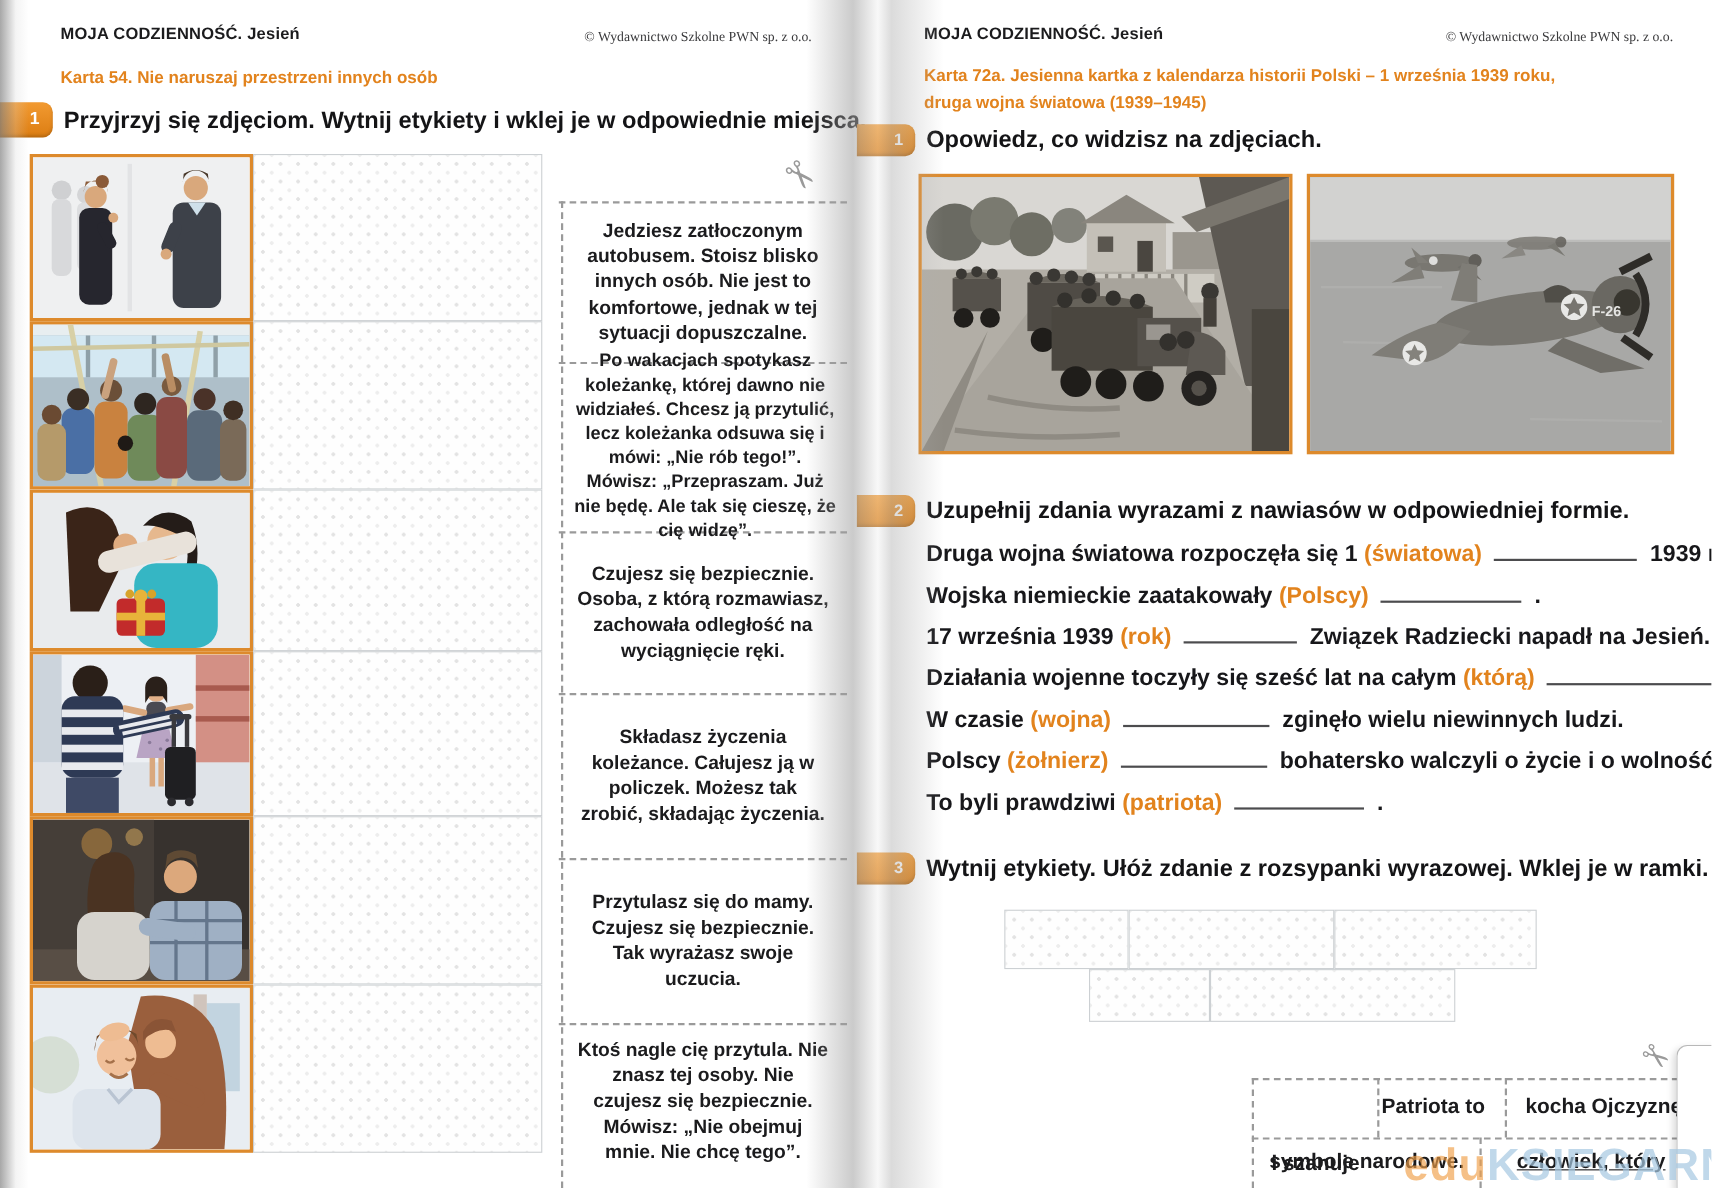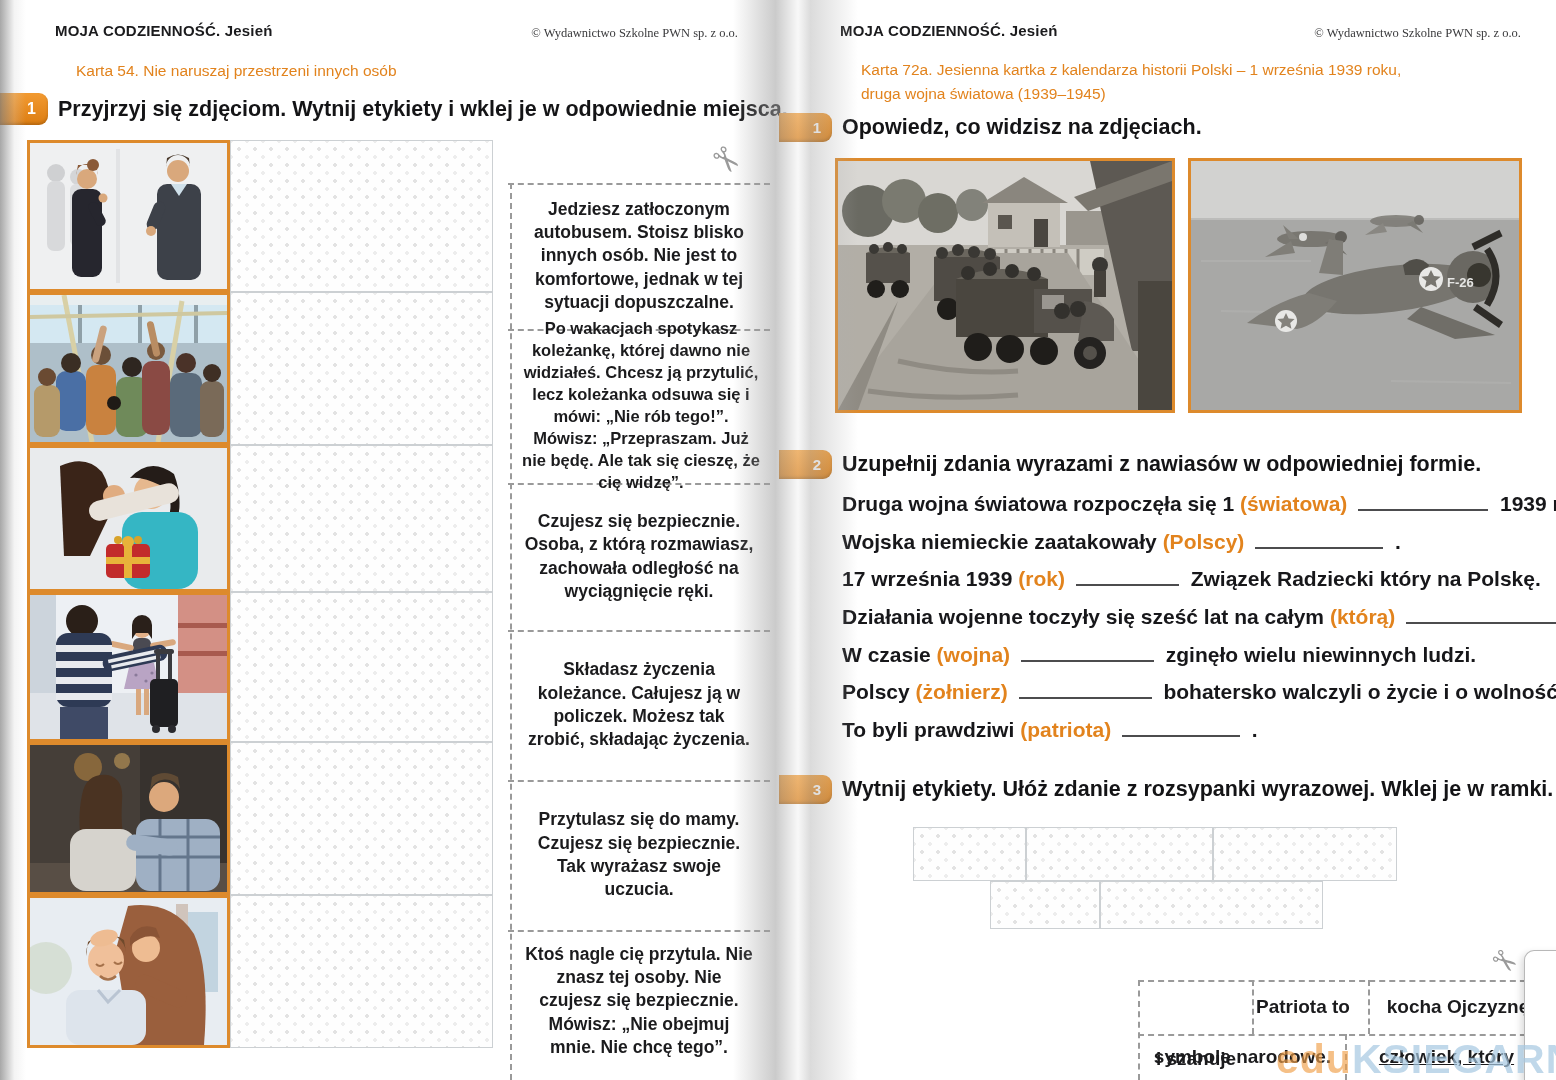--- a/index.html
+++ b/index.html
@@ -1,21 +1,21 @@
 <!DOCTYPE html>
 <html><head>
 <meta charset="utf-8">
 <style>
   html,body{margin:0;padding:0;background:#ffffff;}
   #stage{position:relative;width:1556px;height:1080px;background:#ffffff;overflow:hidden;
          font-family:"Liberation Sans","DejaVu Sans",sans-serif;color:#1c1c1e;}
   .abs{position:absolute;}
   .hdr{font-size:15px;font-weight:700;letter-spacing:.2px;color:#1b1b1d;}
   .copy{font-family:"Liberation Serif","DejaVu Serif",serif;font-size:12.5px;color:#3a3a3c;text-align:right;}
-  .karta{font-size:15.5px;font-weight:400;color:#e2831d;margin-left:21px;}
+  .karta{font-size:15.5px;font-weight:700;color:#e2831d;}
   .badge{background:linear-gradient(180deg,#f29a31,#dc7d12);border-radius:0 9px 9px 0;color:#fff;
          font-weight:700;text-align:right;box-shadow:inset 0 -2px 3px rgba(0,0,0,.18);}
   .taskline{font-size:21.5px;font-weight:600;color:#141416;white-space:nowrap;}
   .photo{border:3px solid #dd8a2c;background:#fff;box-sizing:border-box;overflow:hidden;}
   .photo svg{display:block;}
   .dotted{background-color:#fefefe;border:1px solid #ccd0d3;box-sizing:border-box;
           background-image:radial-gradient(circle,#e3e3e3 1.6px,rgba(0,0,0,0) 1.9px),
                            radial-gradient(circle,#ededed 1.6px,rgba(0,0,0,0) 1.9px);
           background-size:16px 16px;background-position:0 0,8px 8px;}
   .dash-h{height:0;border-top:2.5px dashed #9a9a9a;}
@@ -356,21 +356,21 @@
   <div class="abs sentence" style="left:842px;top:530px;">
     <span>Wojska niemieckie zaatakowały</span>
     <span class="hint">(Polscy)</span>
     <span class="blank" style="width:128px;"></span>
     <span>.</span>
   </div>
   <div class="abs sentence" style="left:842px;top:567px;">
     <span>17 września 1939</span>
     <span class="hint">(rok)</span>
     <span class="blank" style="width:103px;"></span>
-    <span>Związek Radziecki który na Polskę.</span>
+    <span>Związek Radziecki napadł na Jesień.</span>
   </div>
   <div class="abs sentence" style="left:842px;top:605px;">
     <span>Działania wojenne toczyły się sześć lat na całym</span>
     <span class="hint">(którą)</span>
     <span class="blank" style="width:168px;"></span>
     
   </div>
   <div class="abs sentence" style="left:842px;top:643px;">
     <span>W czasie</span>
     <span class="hint">(wojna)</span>

